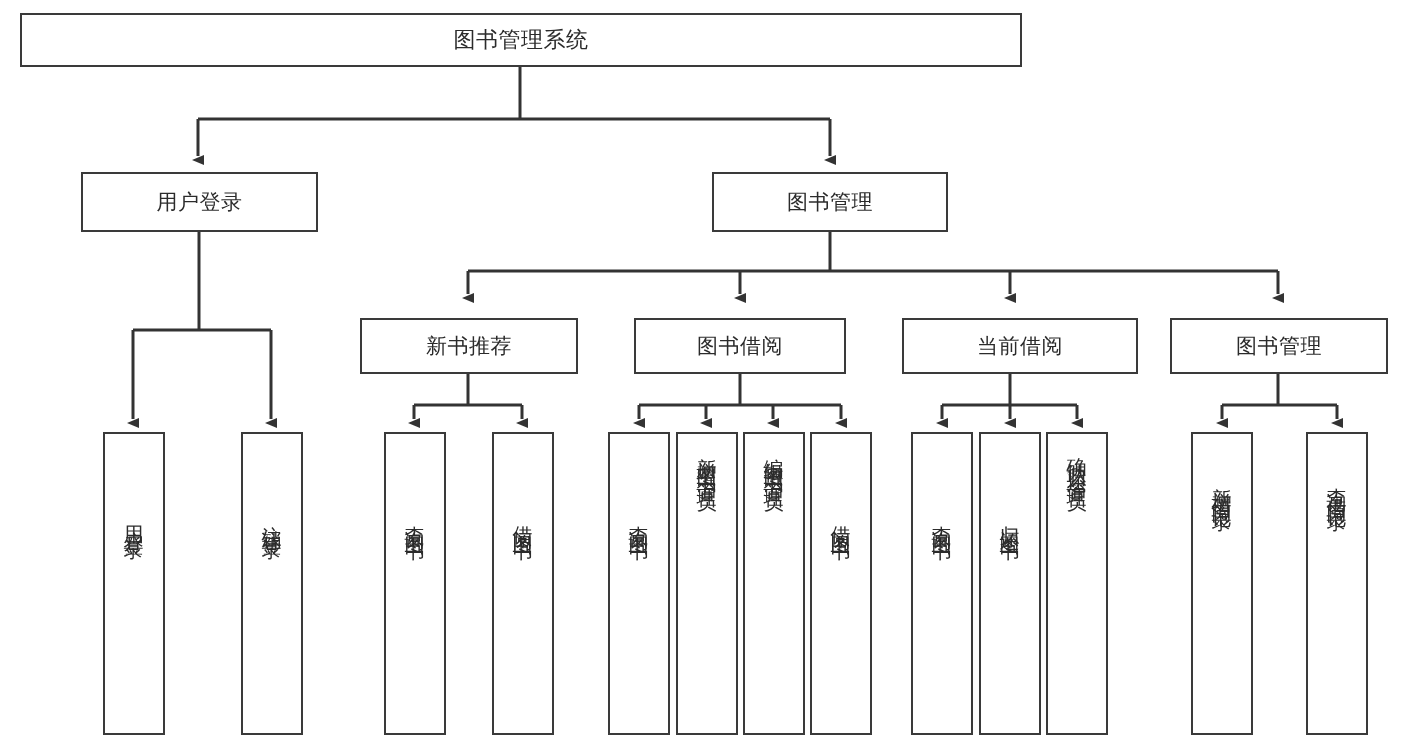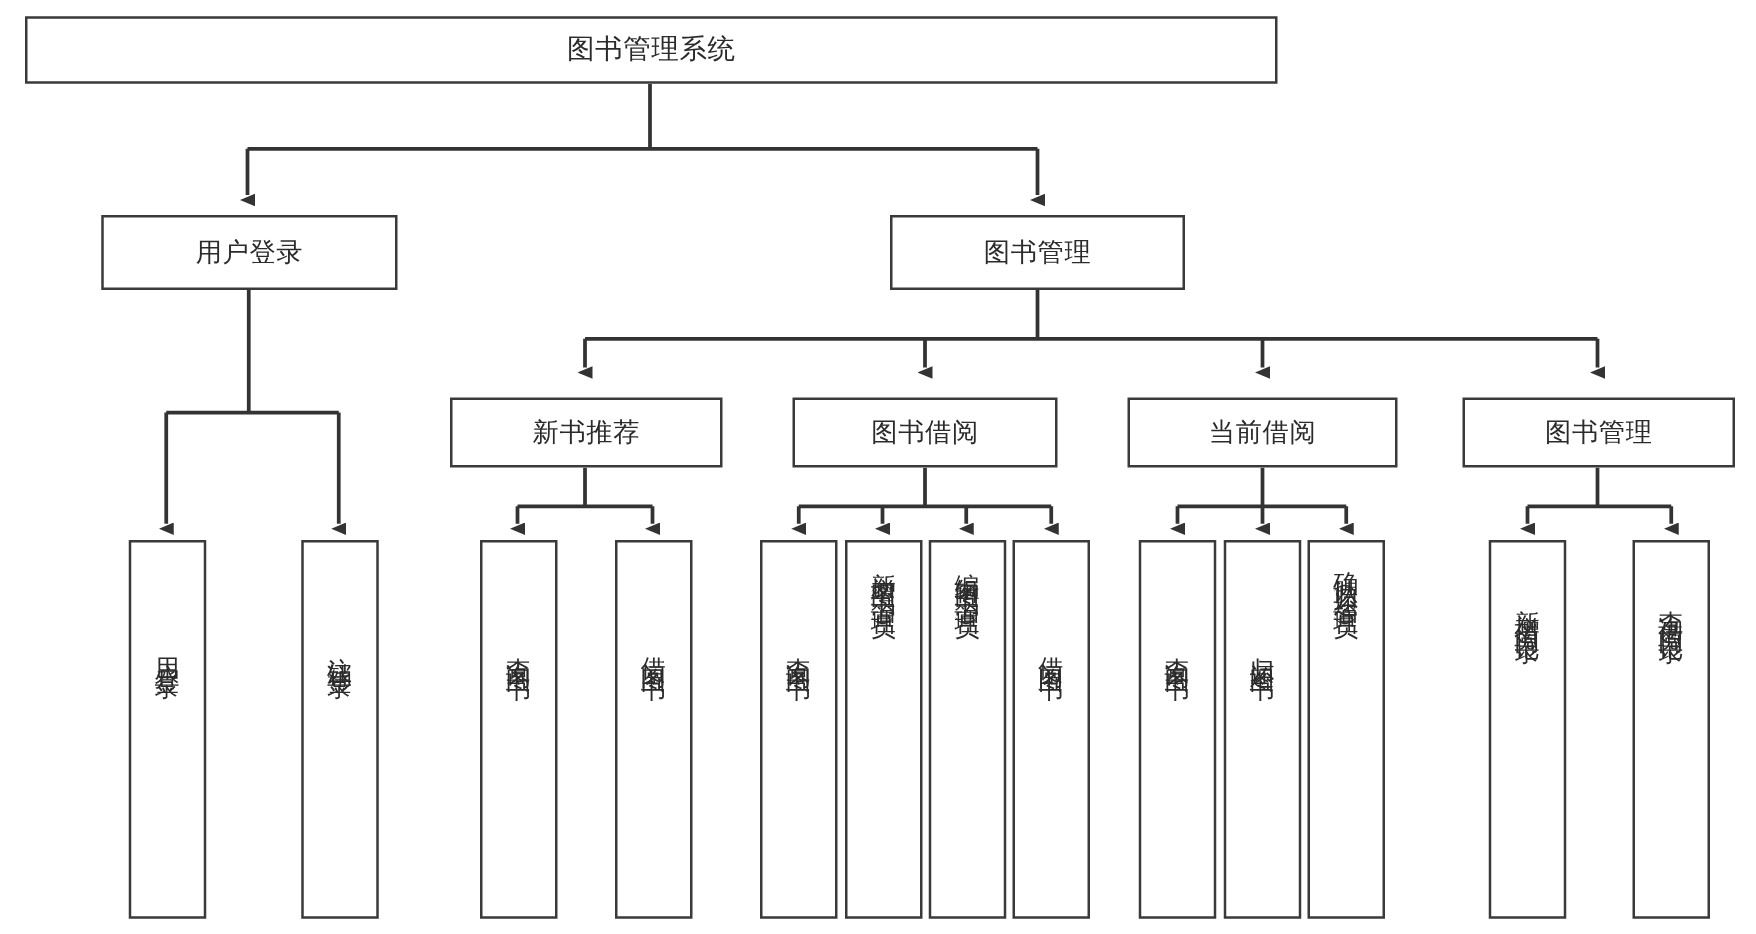--- a/index.html
+++ b/index.html
@@ -137,21 +137,21 @@
   <div class="node node-mid" style="left:712px; top:172px; width:236px; height:60px;">
     <span>图书管理</span>
   </div>
 
   <div class="node node-mid" style="left:360px; top:318px; width:218px; height:56px;">
     <span>新书推荐</span>
   </div>
   <div class="node node-mid" style="left:634px; top:318px; width:212px; height:56px;">
     <span>图书借阅</span>
   </div>
-  <div class="node node-mid" style="left:902px; top:318px; width:216px; height:56px;">
+  <div class="node node-mid" style="left:902px; top:318px; width:236px; height:56px;">
     <span>当前借阅</span>
   </div>
   <div class="node node-mid" style="left:1170px; top:318px; width:218px; height:56px;">
     <span>图书管理</span>
   </div>
 
   <div class="node node-leaf" style="left:103px; top:432px; width:62px; height:303px; padding-top:76px;">
     <span class="leaf-text">用户登录</span>
   </div>
   <div class="node node-leaf" style="left:241px; top:432px; width:62px; height:303px; padding-top:76px;">

